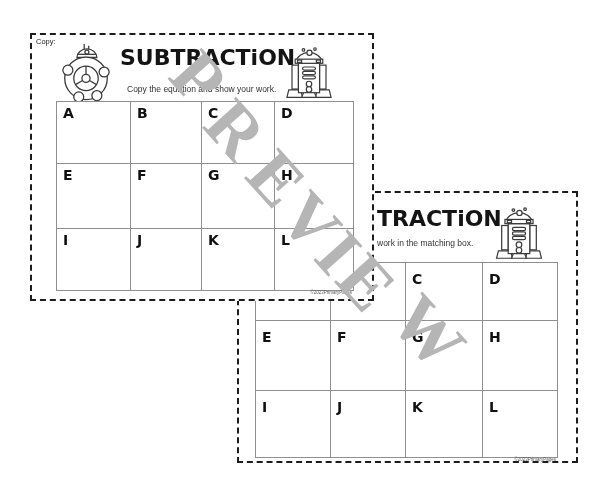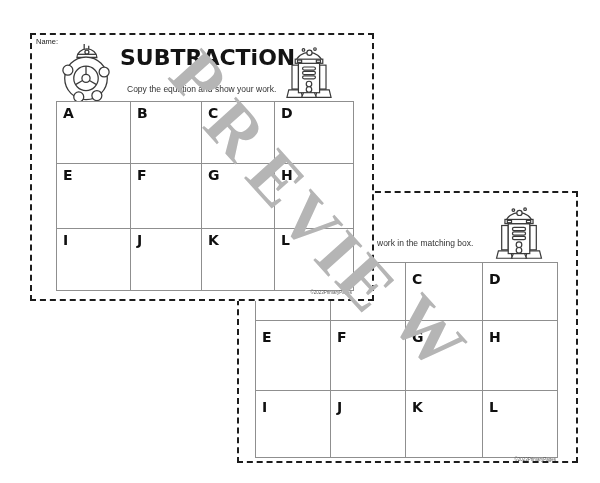--- a/index.html
+++ b/index.html
@@ -56,20 +56,21 @@
   .wm6{left:428px;top:332px;}
 
   svg{display:block;}
 </style>
 </head>
 <body>
 
 <div class="canvas">
 
   <div class="page page2">
+    <div class="ws-title p2-title">TRACTiON</div>
     <div class="ws-sub p2-sub">work in the matching box.</div>
 
     <svg class="droid p2-r2" viewBox="0 0 50 62" fill="#ffffff" stroke="#3a3a3a" stroke-width="1.3">
       <rect x="6.5" y="23" width="7" height="26"></rect>
       <rect x="36.5" y="23" width="7" height="26"></rect>
       <polygon points="3,50 16,50 18,58 1,58"></polygon>
       <polygon points="34,50 47,50 49,58 32,58"></polygon>
       <rect x="13.5" y="21" width="23" height="32"></rect>
       <polygon points="19,53 31,53 33,58 17,58"></polygon>
       <path d="M10.5 20 a14.7 13 0 0 1 29 0 z"></path>
@@ -121,21 +122,21 @@
           <span class="cl">K</span>
         </div>
       <div class="cell">
           <span class="cl">L</span>
         </div>
     </div>
     <div class="copyright p2-copy">©2023PrimaryPages</div>
   </div>
 
   <div class="page page1">
-    <div class="name-label">Name:</div>
+    <div class="name-label">Copy:</div>
 
     <svg class="droid bb8" viewBox="0 0 60 64" fill="#ffffff" stroke="#3a3a3a" stroke-width="1.4">
       <line x1="28" y1="1" x2="28" y2="7"></line>
       <line x1="33" y1="3" x2="33" y2="7"></line>
       <path d="M20 16 a11 9.5 0 0 1 22 0 z"></path>
       <line x1="21" y1="12.5" x2="41" y2="12.5"></line>
       <circle cx="31" cy="10" r="2.2"></circle>
       <circle cx="30" cy="39" r="23.5"></circle>
       <circle cx="30" cy="39" r="13.5"></circle>
       <circle cx="30" cy="39" r="4.5"></circle>

